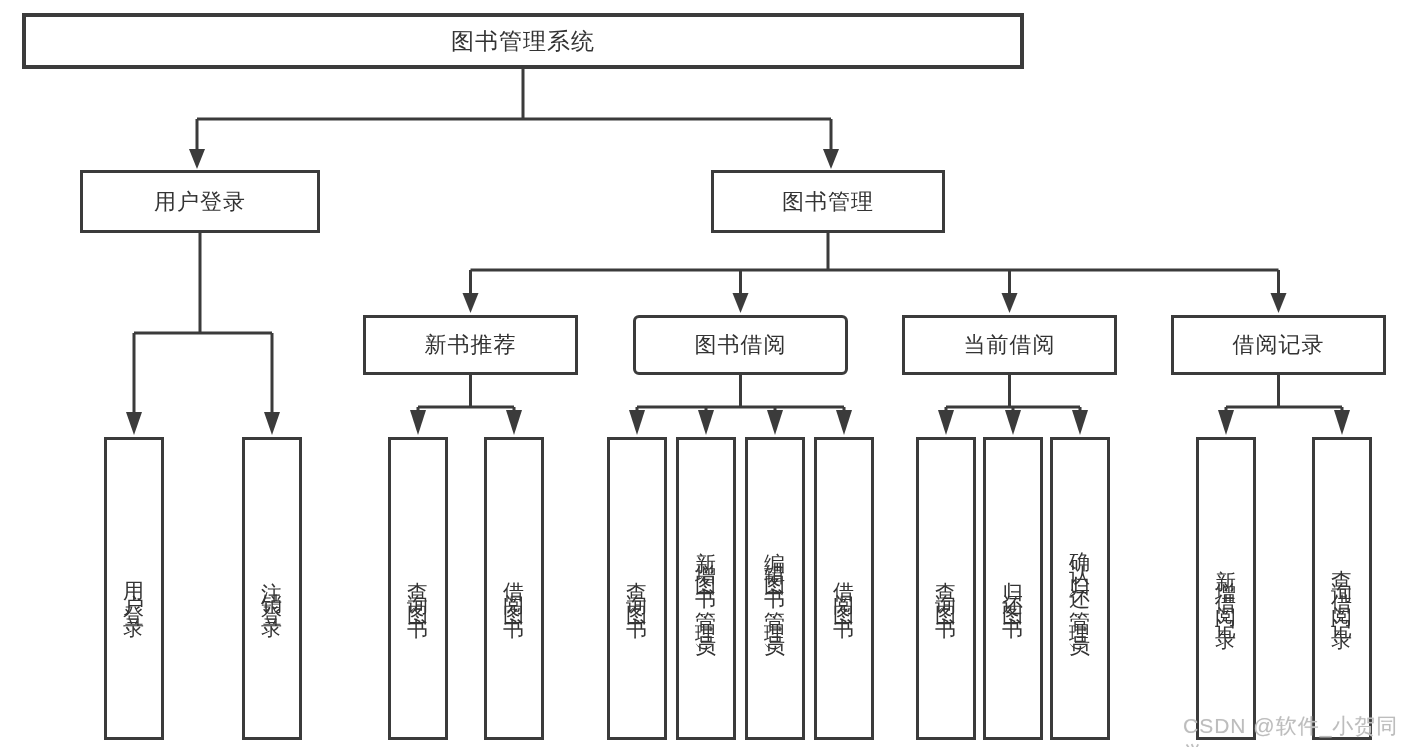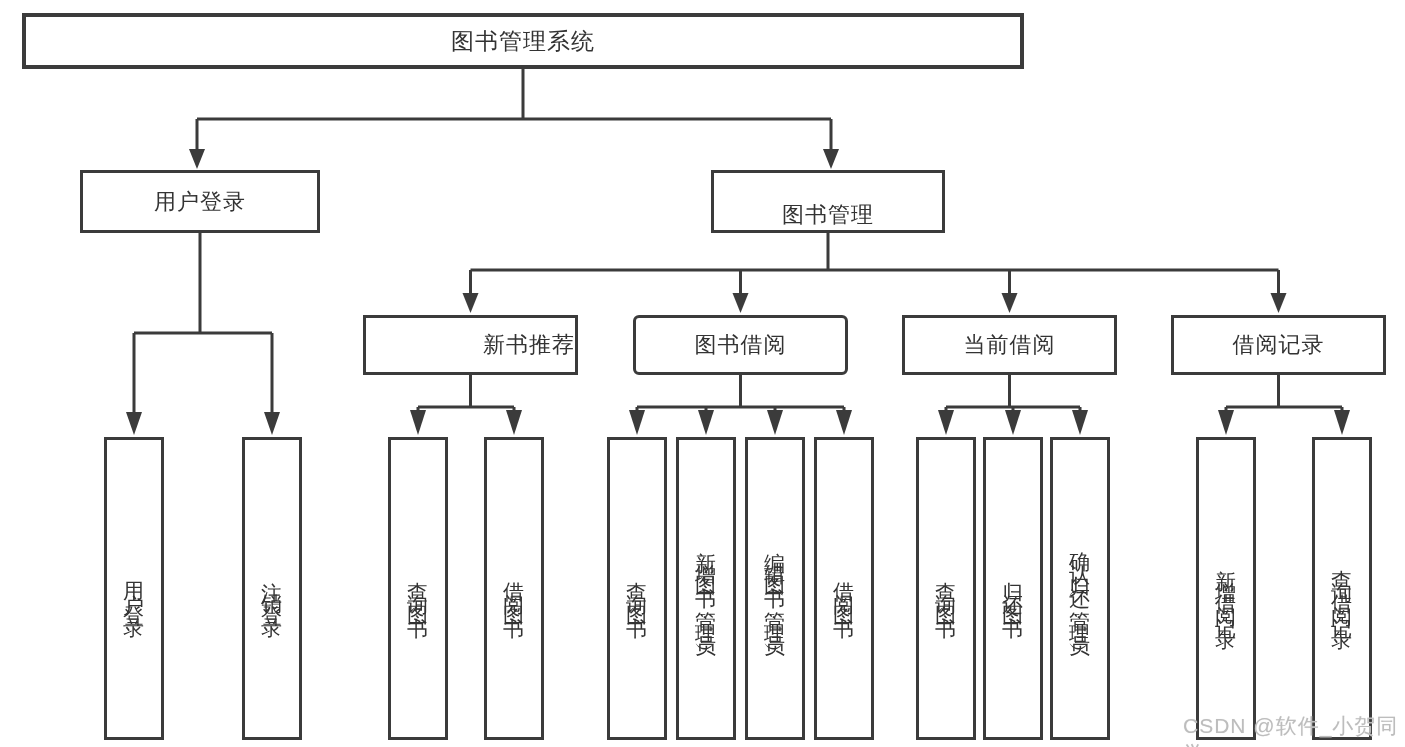--- a/index.html
+++ b/index.html
@@ -123,25 +123,25 @@
     <polygon points="1334,410 1350,410 1342,435"></polygon>
   </svg>
 
   <div class="node root">
     <span>图书管理系统</span>
   </div>
 
   <div class="node lv2" style="left:80px; width:240px;">
     <span>用户登录</span>
   </div>
-  <div class="node lv2" style="left:711px; width:234px;align-items:flex-end;">
+  <div class="node lv2" style="left:711px; width:234px;">
     <span>图书管理</span>
   </div>
 
-  <div class="node lv3" style="left:363px;justify-content:flex-end;">
+  <div class="node lv3" style="left:363px;">
     <span>新书推荐</span>
   </div>
   <div class="node lv3" style="left:633px;border-radius:6px;">
     <span>图书借阅</span>
   </div>
   <div class="node lv3" style="left:1171px;">
     <span>借阅记录</span>
   </div>
   <div class="node lv3" style="left:902px;">
     <span>当前借阅</span>

